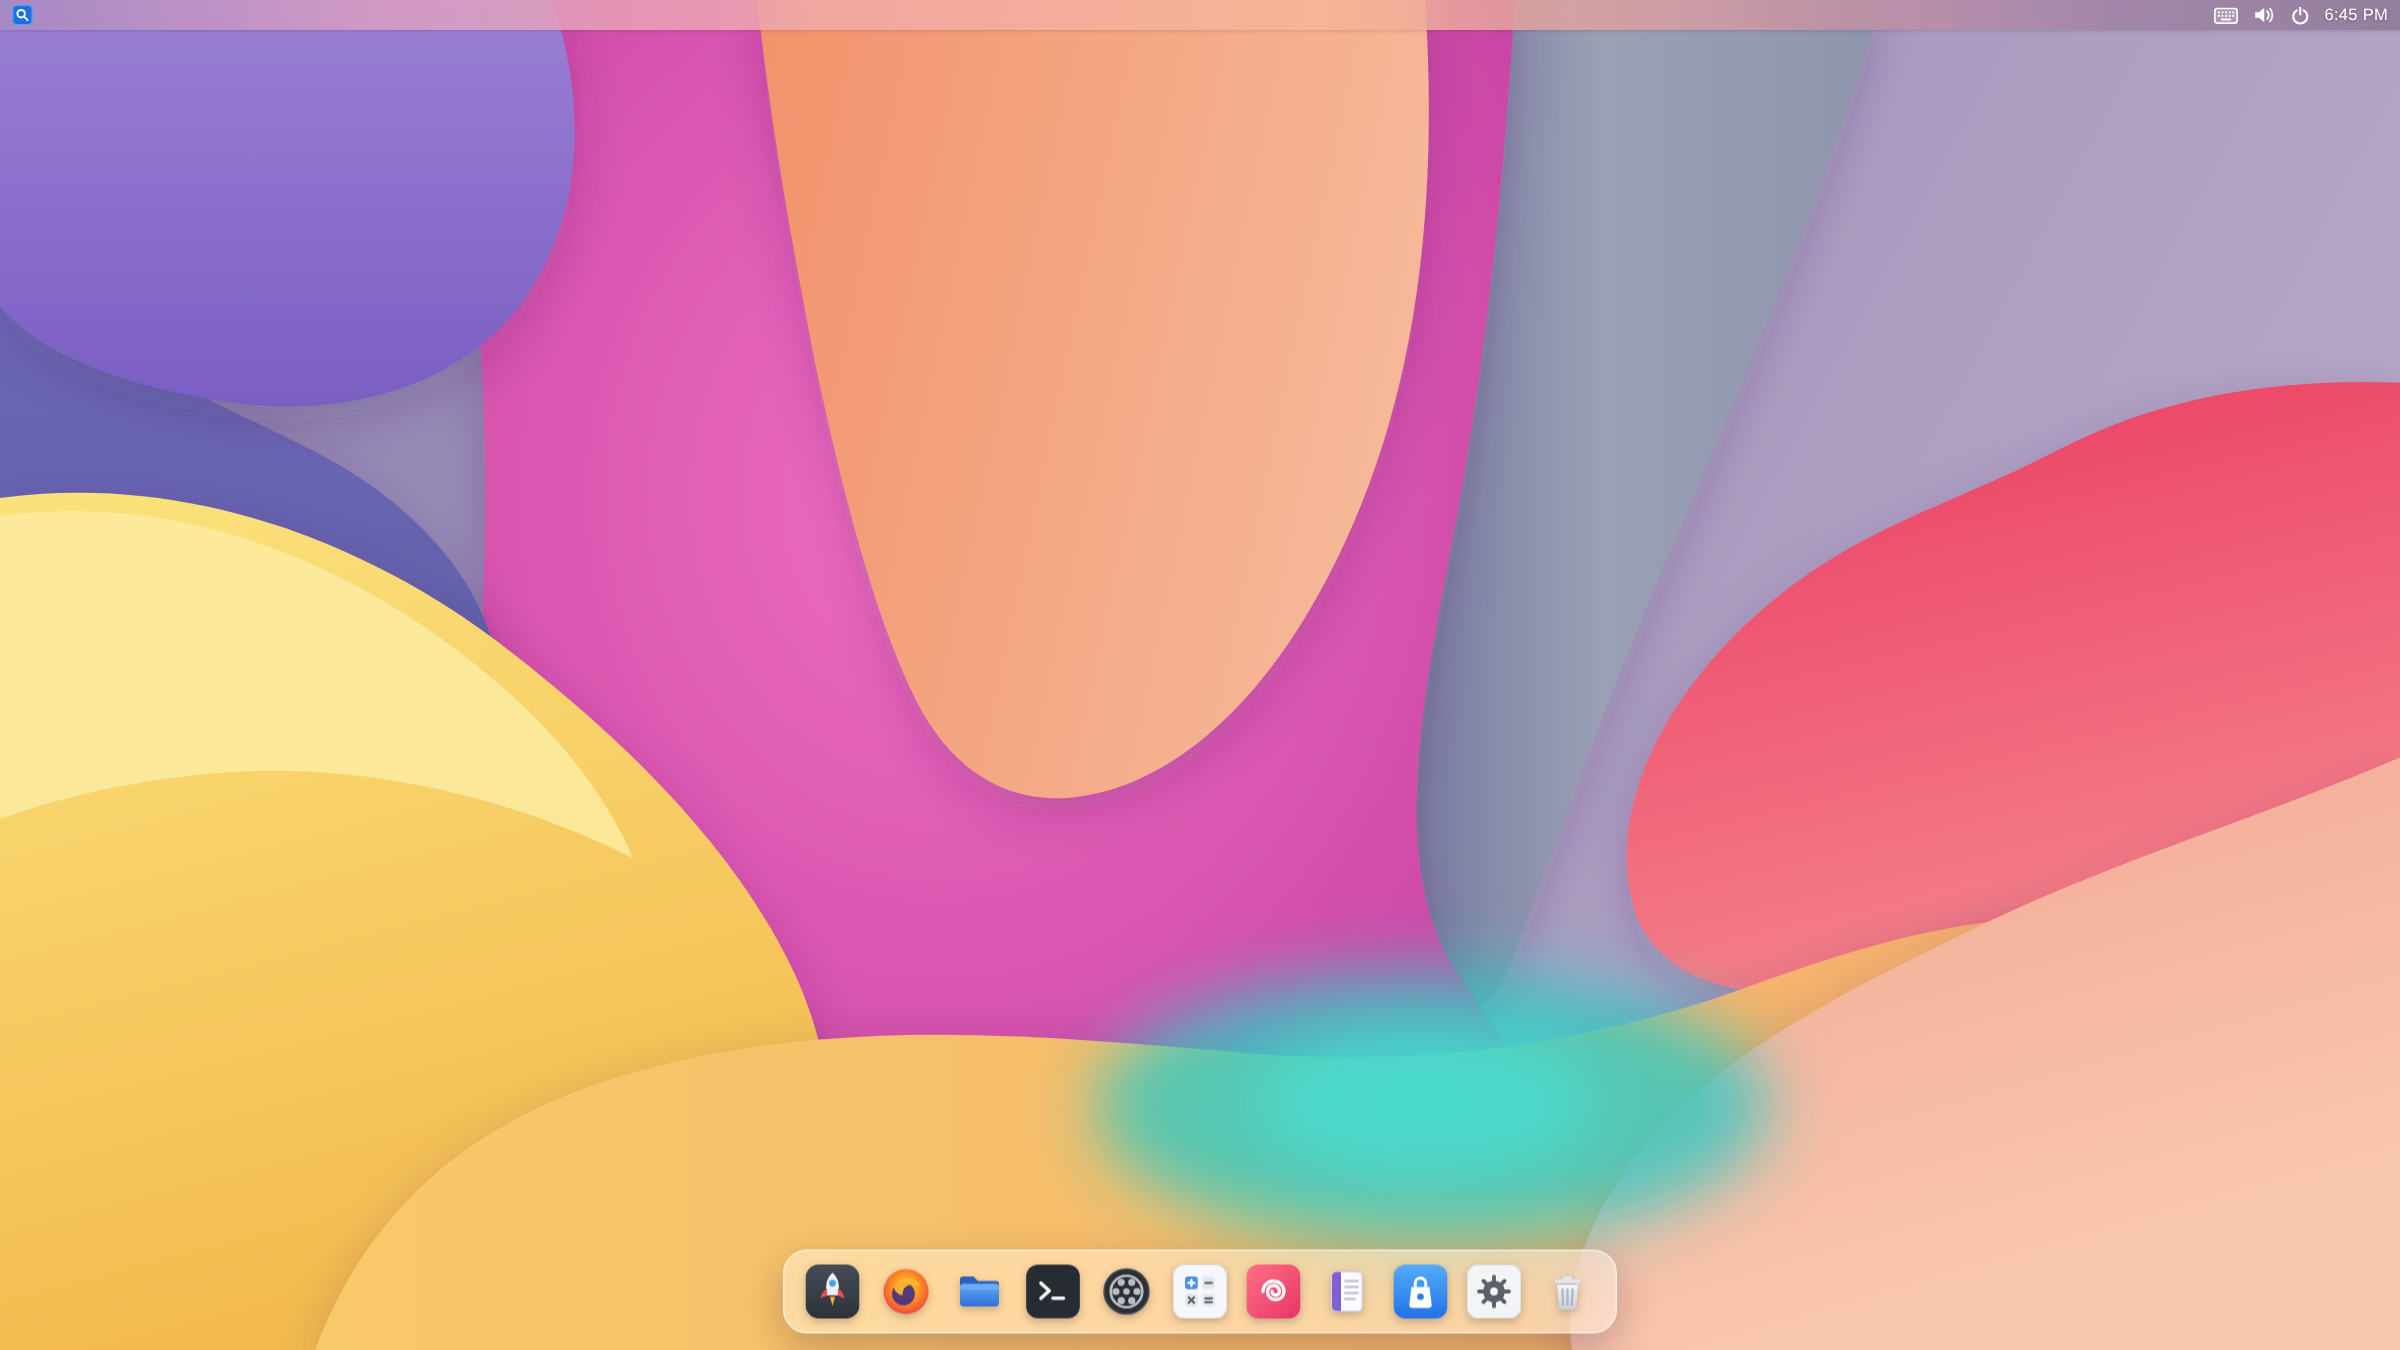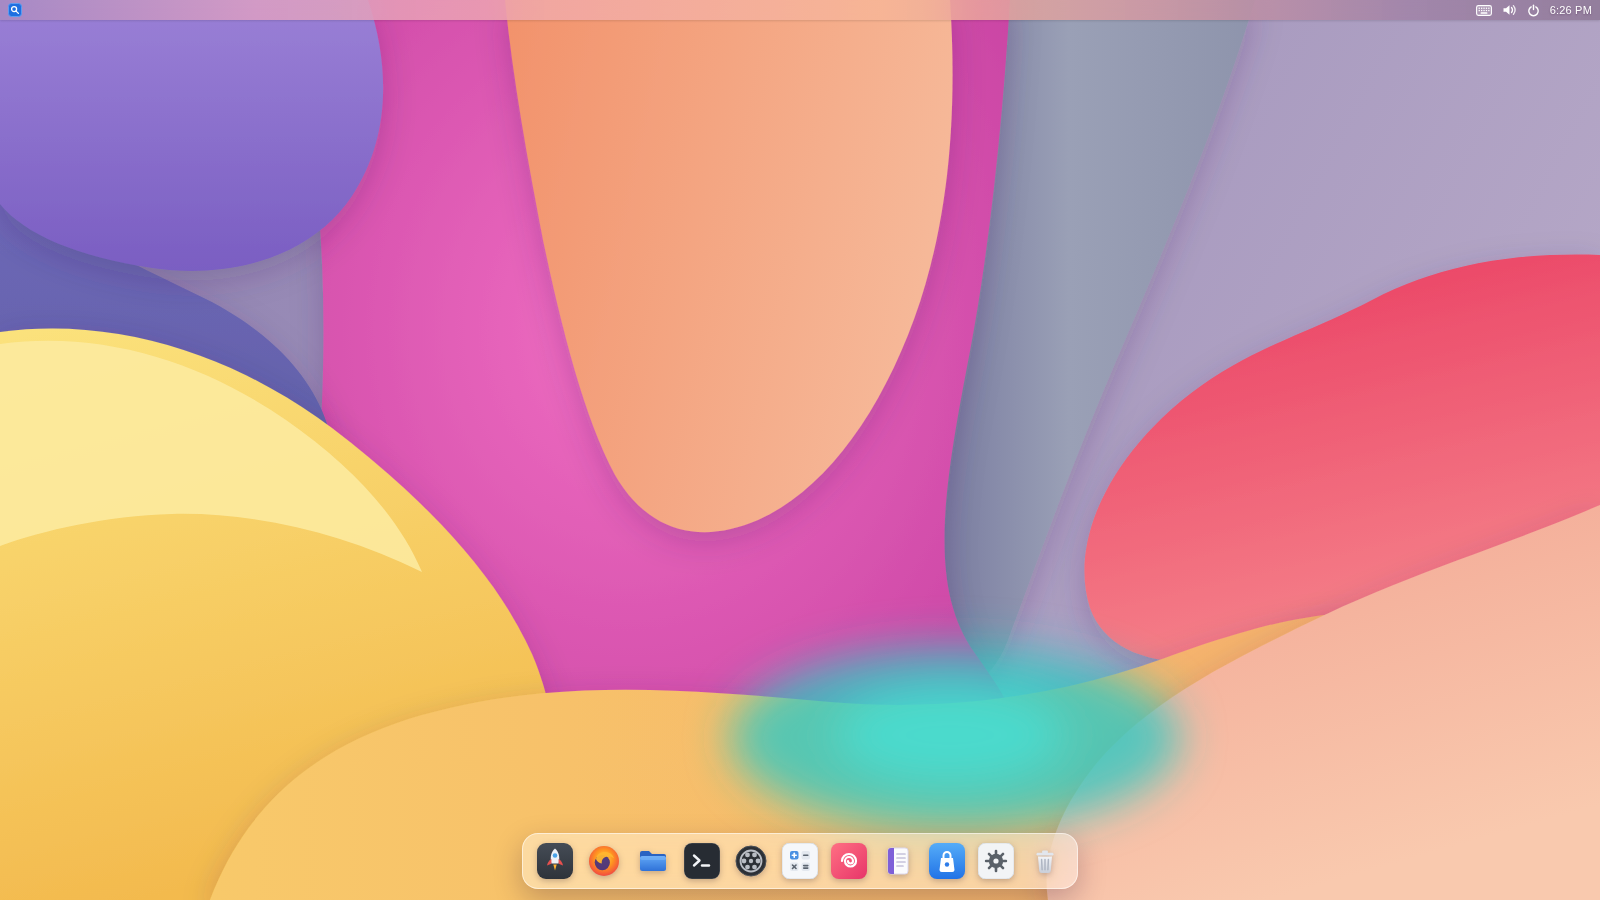--- a/index.html
+++ b/index.html
@@ -164,21 +164,21 @@
           <path d="M9.5 3.4 a4.2 4.2 0 0 1 0 5.2" stroke="#ffffff" stroke-width="1.3" fill="none" stroke-linecap="round"></path>
           <path d="M11.4 1.7 a6.9 6.9 0 0 1 0 8.6" stroke="#ffffff" stroke-width="1.3" fill="none" stroke-linecap="round" opacity="0.85"></path>
         </svg>
       </div>
       <div class="tray-btn">
         <svg width="13" height="13" viewBox="0 0 13 13">
           <path d="M6.5 1.2 V5.6" stroke="#ffffff" stroke-width="1.4" stroke-linecap="round"></path>
           <path d="M4.2 2.9 a4.7 4.7 0 1 0 4.6 0" stroke="#ffffff" stroke-width="1.4" fill="none" stroke-linecap="round"></path>
         </svg>
       </div>
-      <div class="clock">6:26 PM</div>
+      <div class="clock">6:45 PM</div>
     </div>
   </div>
 
   <div class="dock">
 
     <div class="dock-item">
       <svg width="36" height="36" viewBox="0 0 36 36">
         <defs>
             <linearGradient id="tileLaunch" x1="0" y1="0" x2="0" y2="1">
           <stop offset="0" stop-color="#454c56"></stop>

